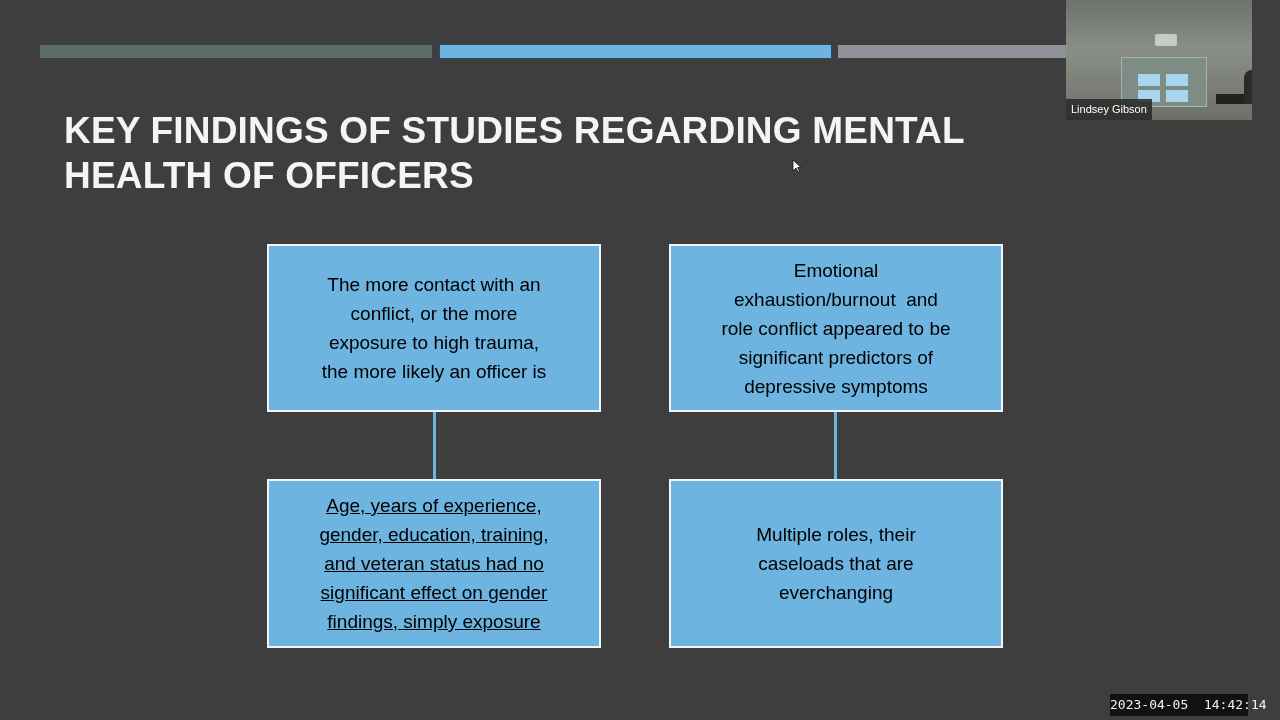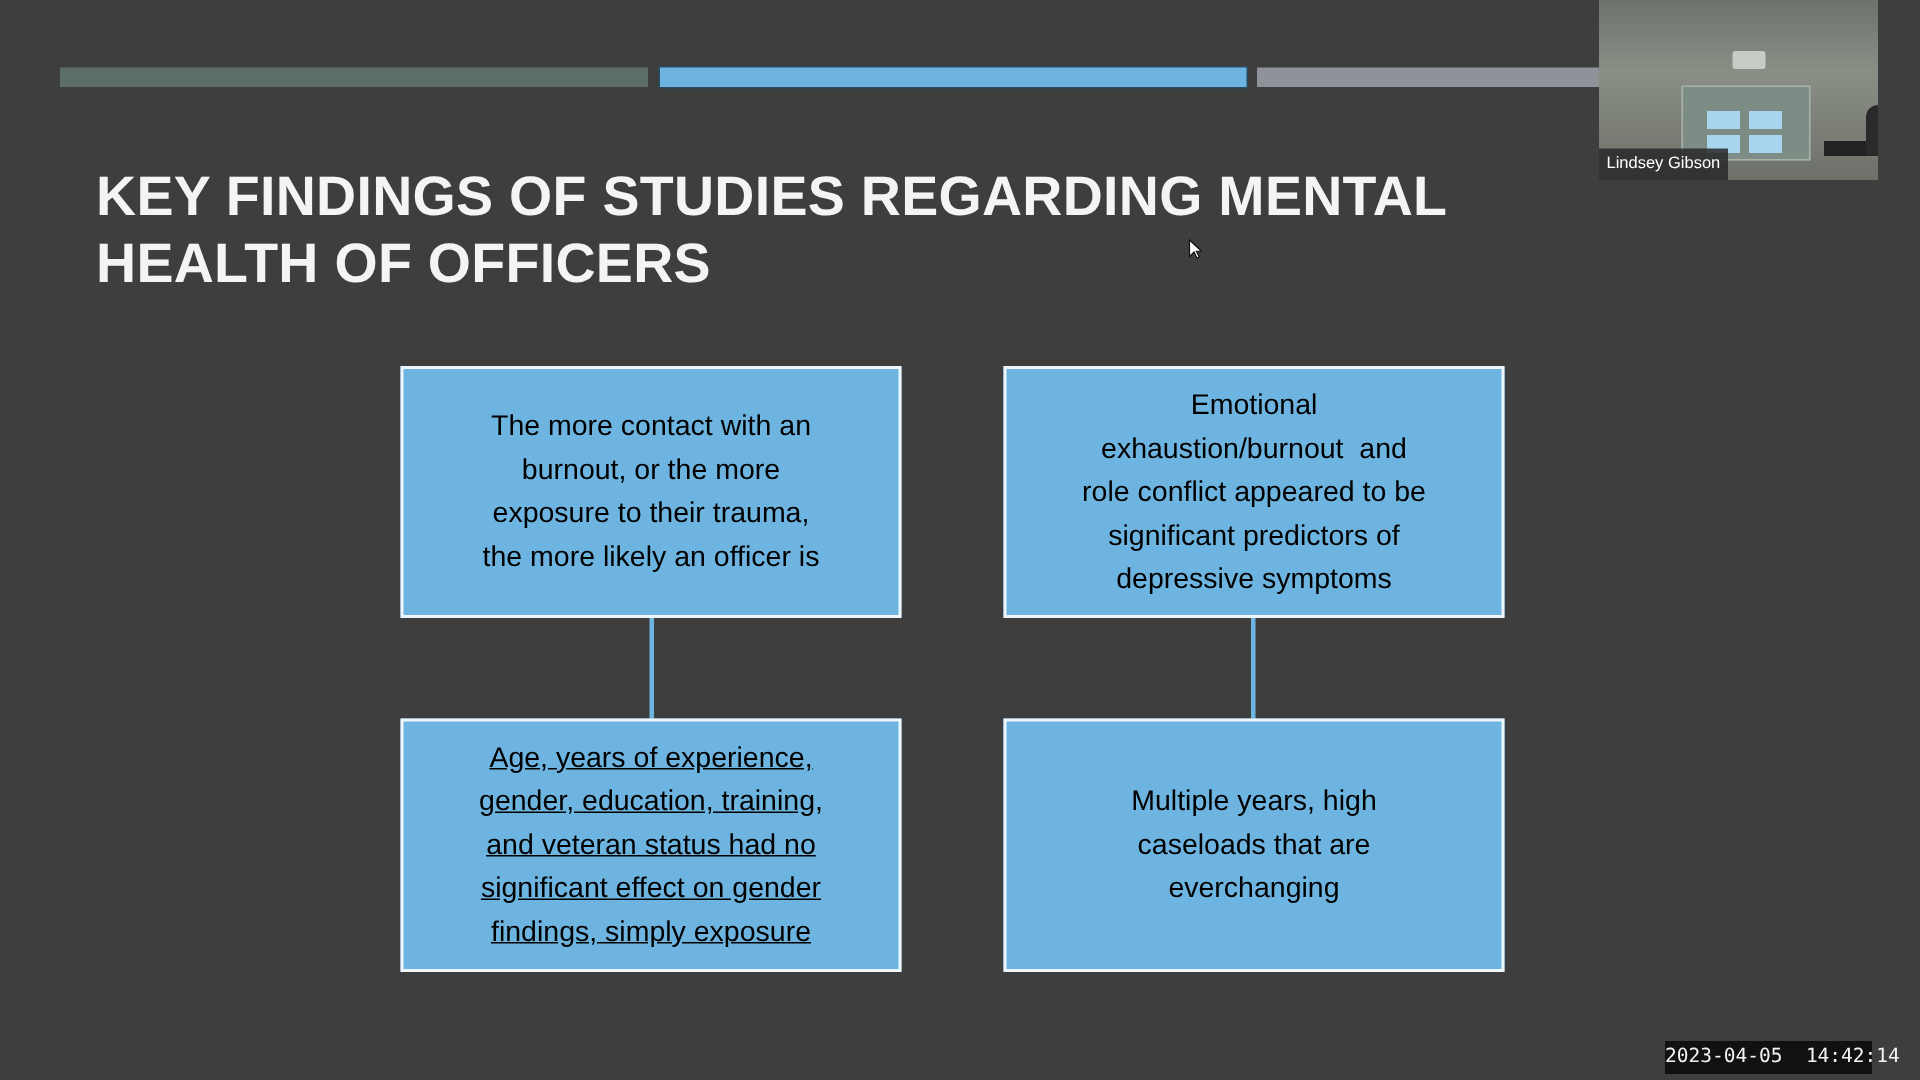--- a/index.html
+++ b/index.html
@@ -57,22 +57,22 @@
 <div class="slide">
   <div class="bar b1"></div>
   <div class="bar b2"></div>
   <div class="bar b3"></div>
 
   <div class="title">KEY FINDINGS OF STUDIES REGARDING MENTAL HEALTH OF OFFICERS</div>
 
   <div class="box" style="left:267px; top:244px; width:334px; height:168px;">
     <div>
       <span>The more contact with an</span>
-      <span>burnout, or the more</span>
-      <span>exposure to their trauma,</span>
+      <span>conflict, or the more</span>
+      <span>exposure to high trauma,</span>
       <span>the more likely an officer is</span>
     </div>
   </div>
 
   <div class="box" style="left:669px; top:244px; width:334px; height:168px;">
     <div>
       <span>Emotional</span>
       <span style="white-space:pre;">exhaustion/burnout  and</span>
       <span>role conflict appeared to be</span>
       <span>significant predictors of</span>
@@ -88,21 +88,21 @@
       <span>Age, years of experience,</span>
       <span>gender, education, training,</span>
       <span>and veteran status had no</span>
       <span>significant effect on gender</span>
       <span>findings, simply exposure</span>
     </div>
   </div>
 
   <div class="box" style="left:669px; top:479px; width:334px; height:169px;">
     <div>
-      <span>Multiple years, high</span>
+      <span>Multiple roles, their</span>
       <span>caseloads that are</span>
       <span>everchanging</span>
     </div>
   </div>
 
   <svg class="cursor" viewBox="0 0 10 14">
     <path d="M1 1 L1 12 L4 9 L6 13 L7.5 12.3 L5.6 8.5 L9 8.5 Z" fill="#ffffff" stroke="#111" stroke-width="0.8"></path>
   </svg>
 </div>
 

